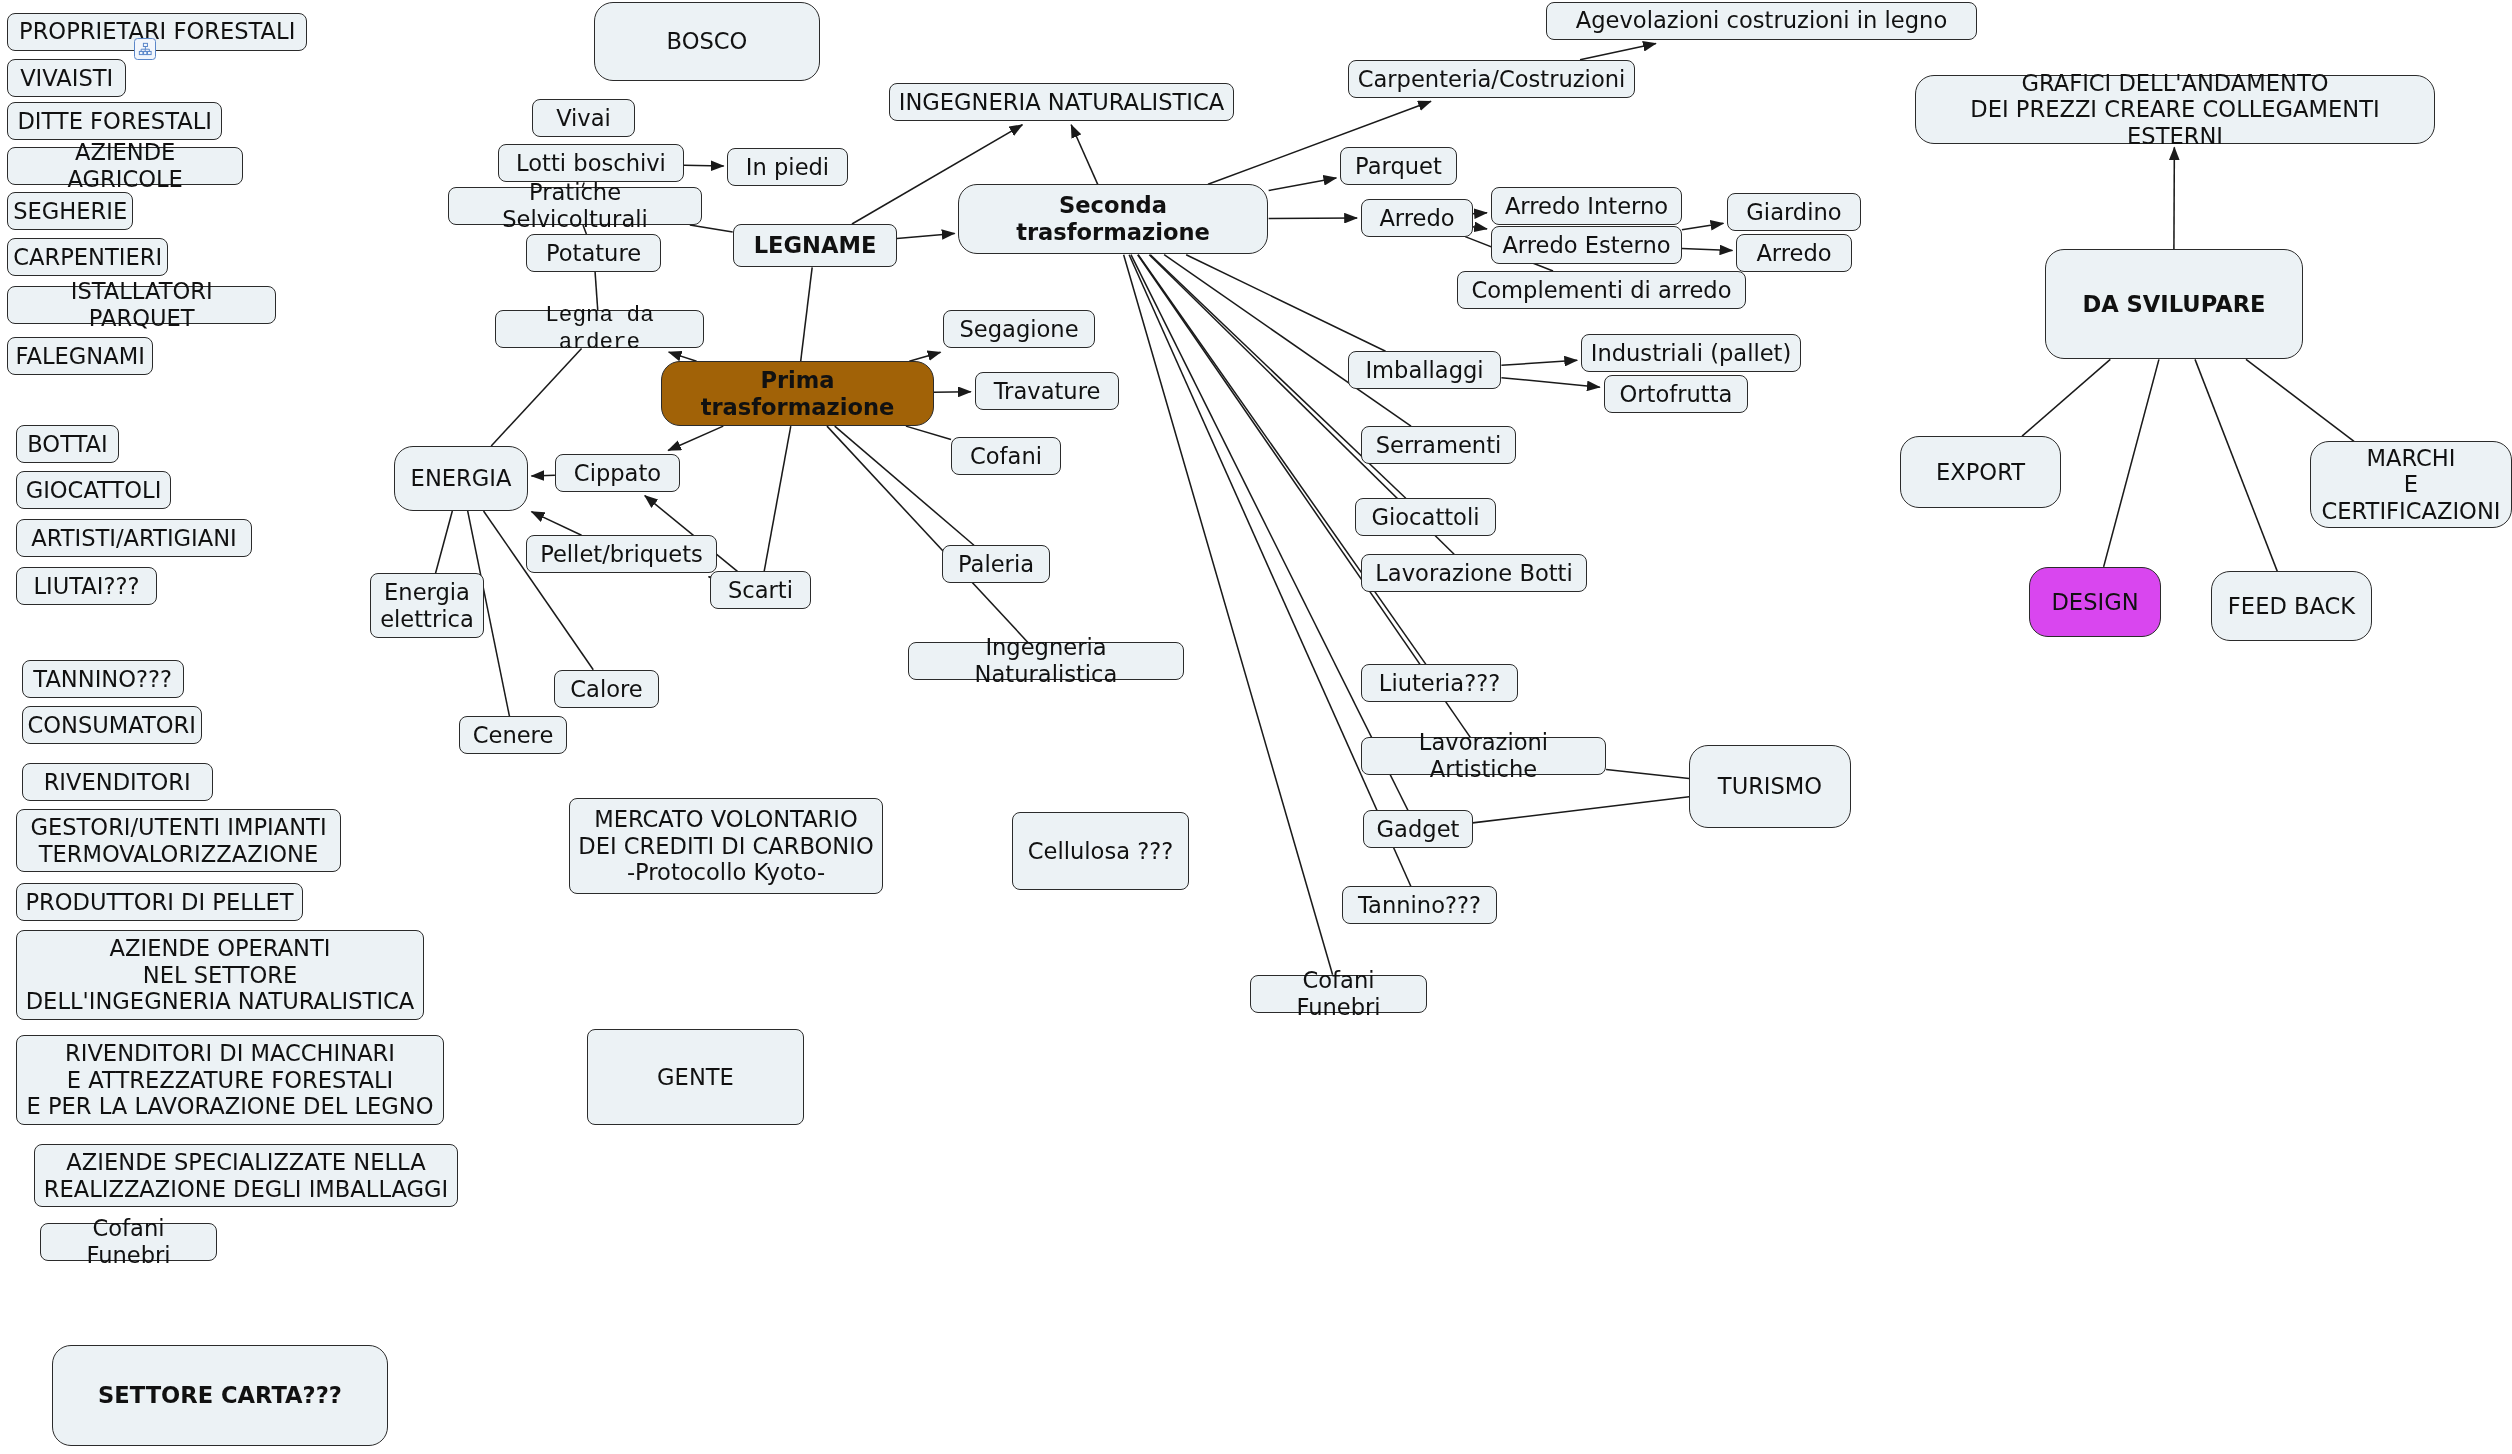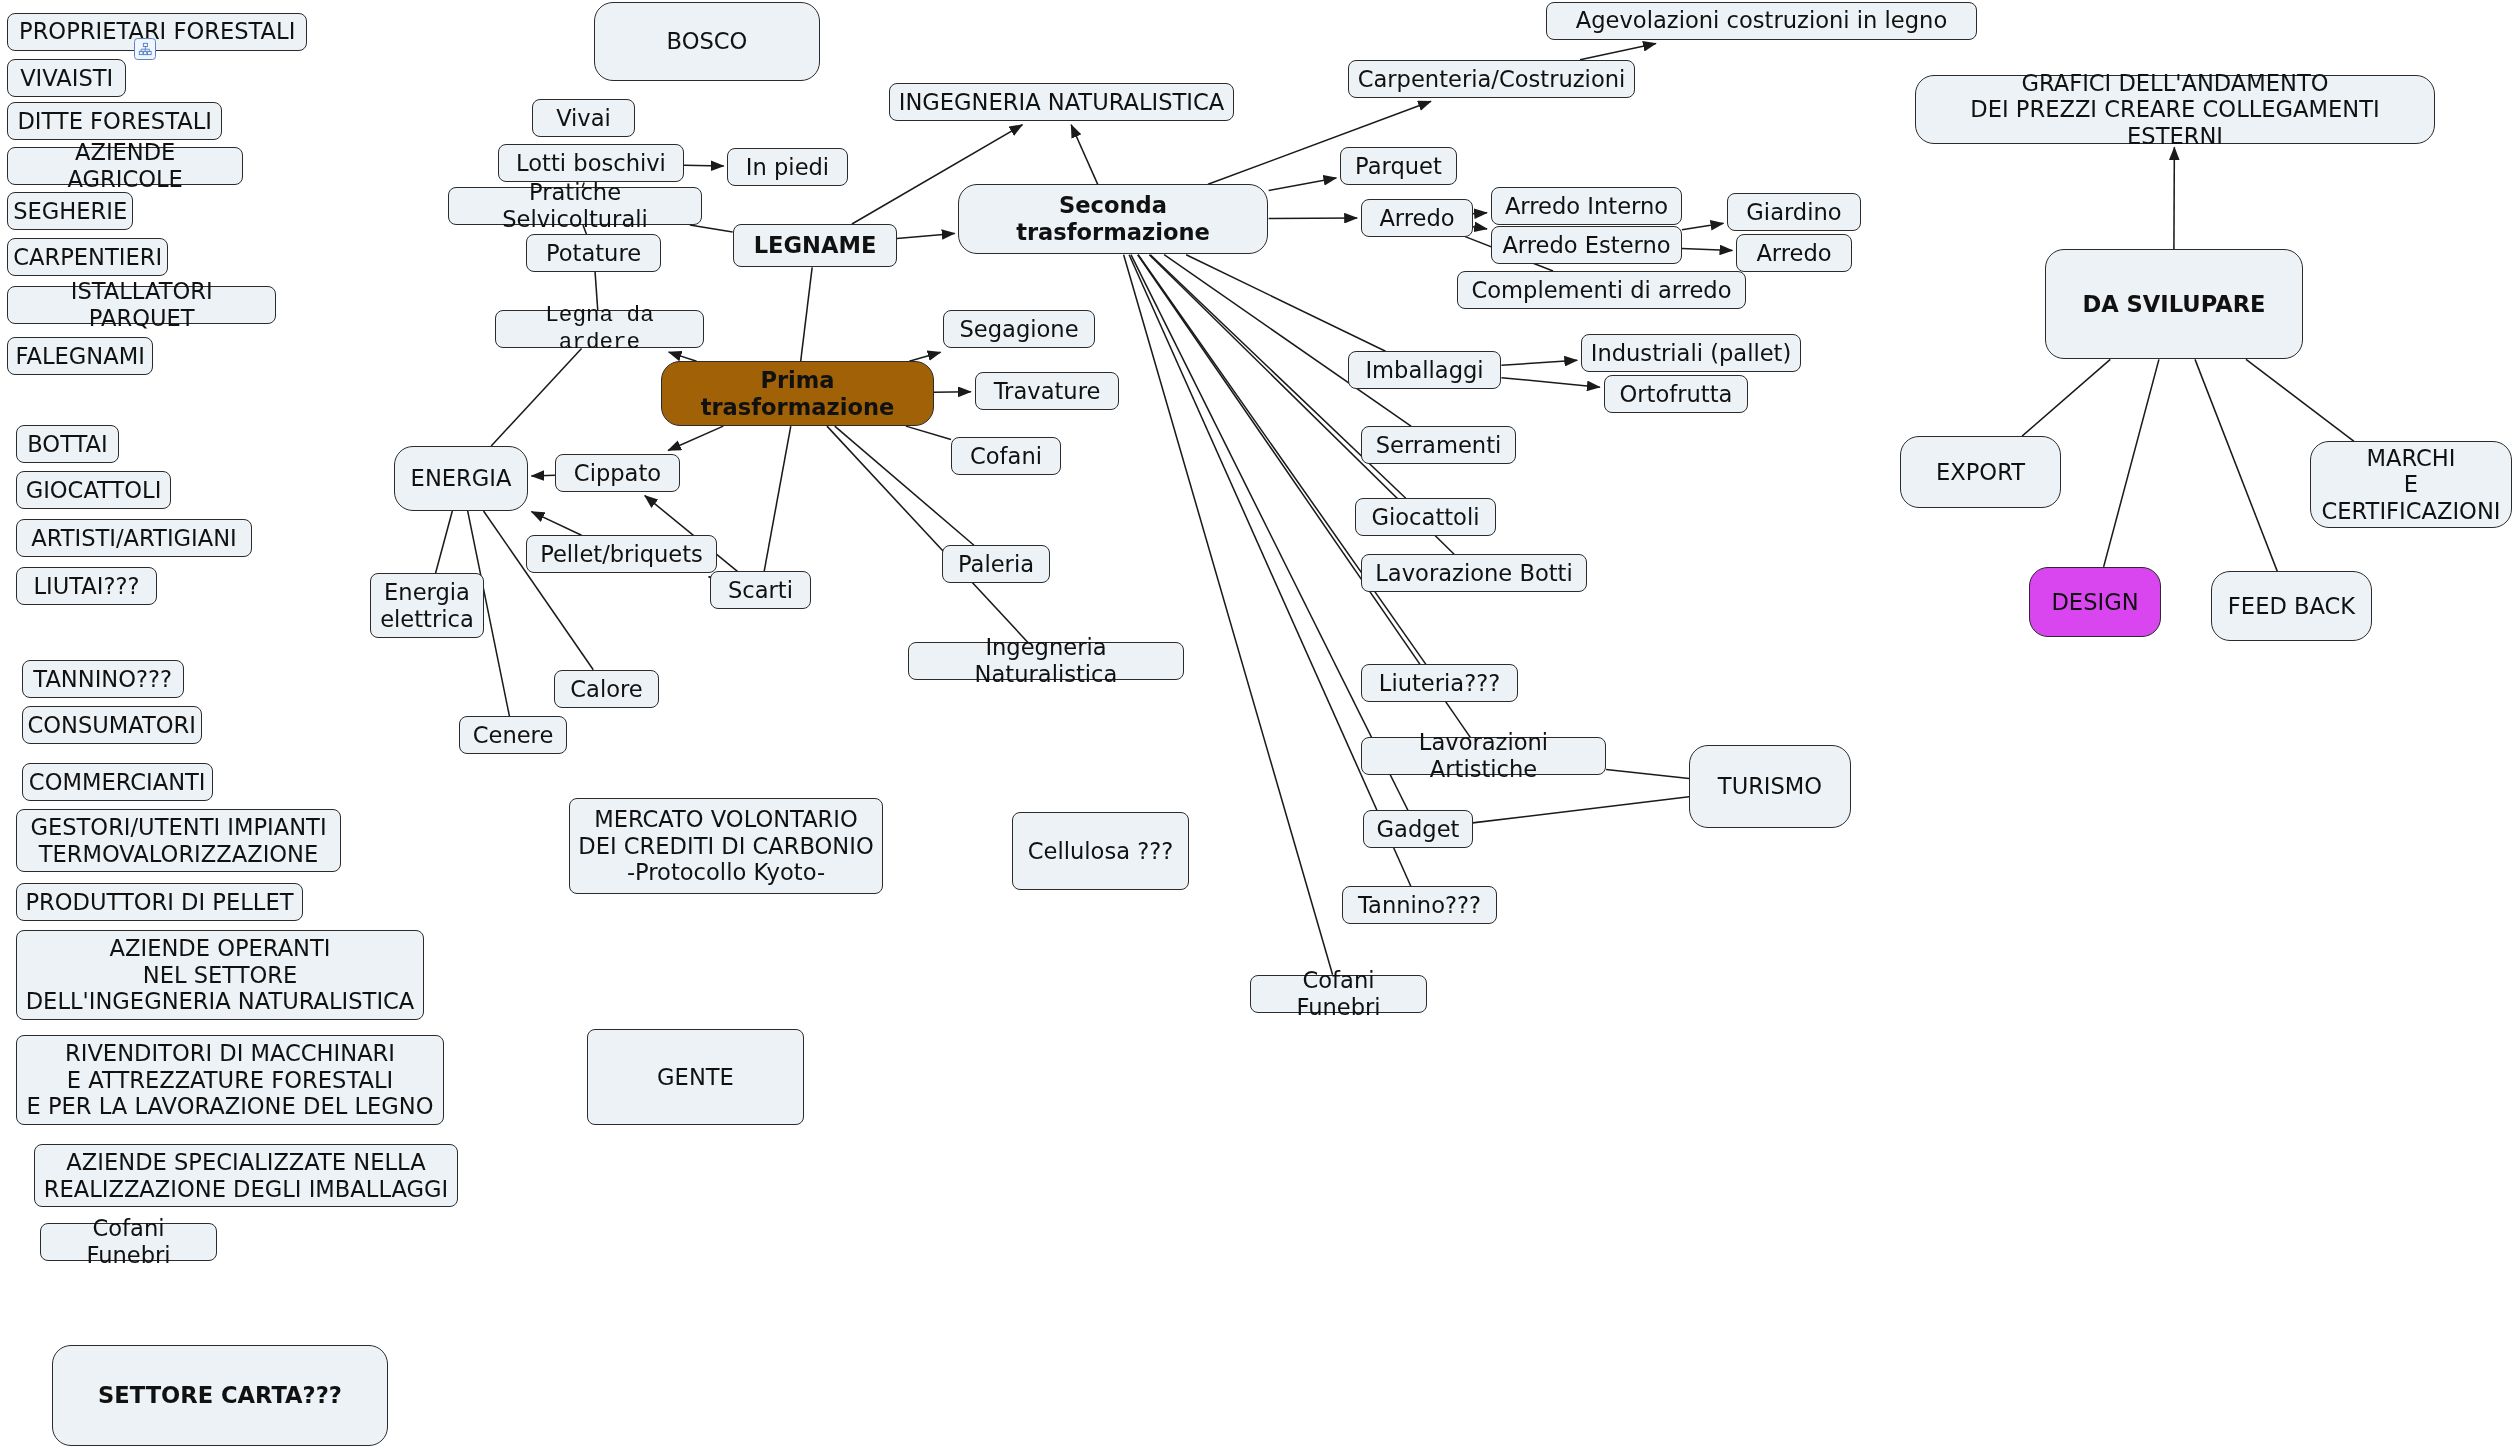--- a/index.html
+++ b/index.html
@@ -106,21 +106,21 @@
       <div class="node" style="left: 7.2px; top: 192px; width: 126px; height: 38px; background: rgb(236, 242, 245); border-color: rgb(43, 43, 43);">SEGHERIE</div>
       <div class="node" style="left: 7.2px; top: 238px; width: 161px; height: 38px; background: rgb(236, 242, 245); border-color: rgb(43, 43, 43);">CARPENTIERI</div>
       <div class="node" style="left: 7.2px; top: 286px; width: 269px; height: 38px; background: rgb(236, 242, 245); border-color: rgb(43, 43, 43);">ISTALLATORI PARQUET</div>
       <div class="node" style="left: 7.2px; top: 337px; width: 146px; height: 38px; background: rgb(236, 242, 245); border-color: rgb(43, 43, 43);">FALEGNAMI</div>
       <div class="node" style="left: 16px; top: 425px; width: 103px; height: 38px; background: rgb(236, 242, 245); border-color: rgb(43, 43, 43);">BOTTAI</div>
       <div class="node" style="left: 16px; top: 471px; width: 155px; height: 38px; background: rgb(236, 242, 245); border-color: rgb(43, 43, 43);">GIOCATTOLI</div>
       <div class="node" style="left: 16px; top: 519px; width: 236px; height: 38px; background: rgb(236, 242, 245); border-color: rgb(43, 43, 43);">ARTISTI/ARTIGIANI</div>
       <div class="node" style="left: 16px; top: 567px; width: 141px; height: 38px; background: rgb(236, 242, 245); border-color: rgb(43, 43, 43);">LIUTAI???</div>
       <div class="node" style="left: 21.7px; top: 660px; width: 162px; height: 38px; background: rgb(236, 242, 245); border-color: rgb(43, 43, 43);">TANNINO???</div>
       <div class="node" style="left: 21.7px; top: 706px; width: 180px; height: 38px; background: rgb(236, 242, 245); border-color: rgb(43, 43, 43);">CONSUMATORI</div>
-      <div class="node" style="left: 21.7px; top: 763px; width: 191px; height: 38px; background: rgb(236, 242, 245); border-color: rgb(43, 43, 43);">COMMERCIANTI</div>
+      <div class="node" style="left: 21.7px; top: 763px; width: 191px; height: 38px; background: rgb(236, 242, 245); border-color: rgb(43, 43, 43);">RIVENDITORI</div>
       <div class="node" style="left: 16px; top: 809px; width: 325px; height: 63px; background: rgb(236, 242, 245); border-color: rgb(43, 43, 43);">GESTORI/UTENTI IMPIANTI
 TERMOVALORIZZAZIONE</div>
       <div class="node" style="left: 16px; top: 883px; width: 287px; height: 38px; background: rgb(236, 242, 245); border-color: rgb(43, 43, 43);">PRODUTTORI DI PELLET</div>
       <div class="node" style="left: 16px; top: 930px; width: 408px; height: 90px; background: rgb(236, 242, 245); border-color: rgb(43, 43, 43);">AZIENDE OPERANTI
 NEL SETTORE
 DELL'INGEGNERIA NATURALISTICA</div>
       <div class="node" style="left: 16px; top: 1035px; width: 428px; height: 90px; background: rgb(236, 242, 245); border-color: rgb(43, 43, 43);">RIVENDITORI DI MACCHINARI
 E ATTREZZATURE FORESTALI
 E PER LA LAVORAZIONE DEL LEGNO</div>
       <div class="node" style="left: 34px; top: 1144px; width: 424px; height: 63px; background: rgb(236, 242, 245); border-color: rgb(43, 43, 43);">AZIENDE SPECIALIZZATE NELLA

